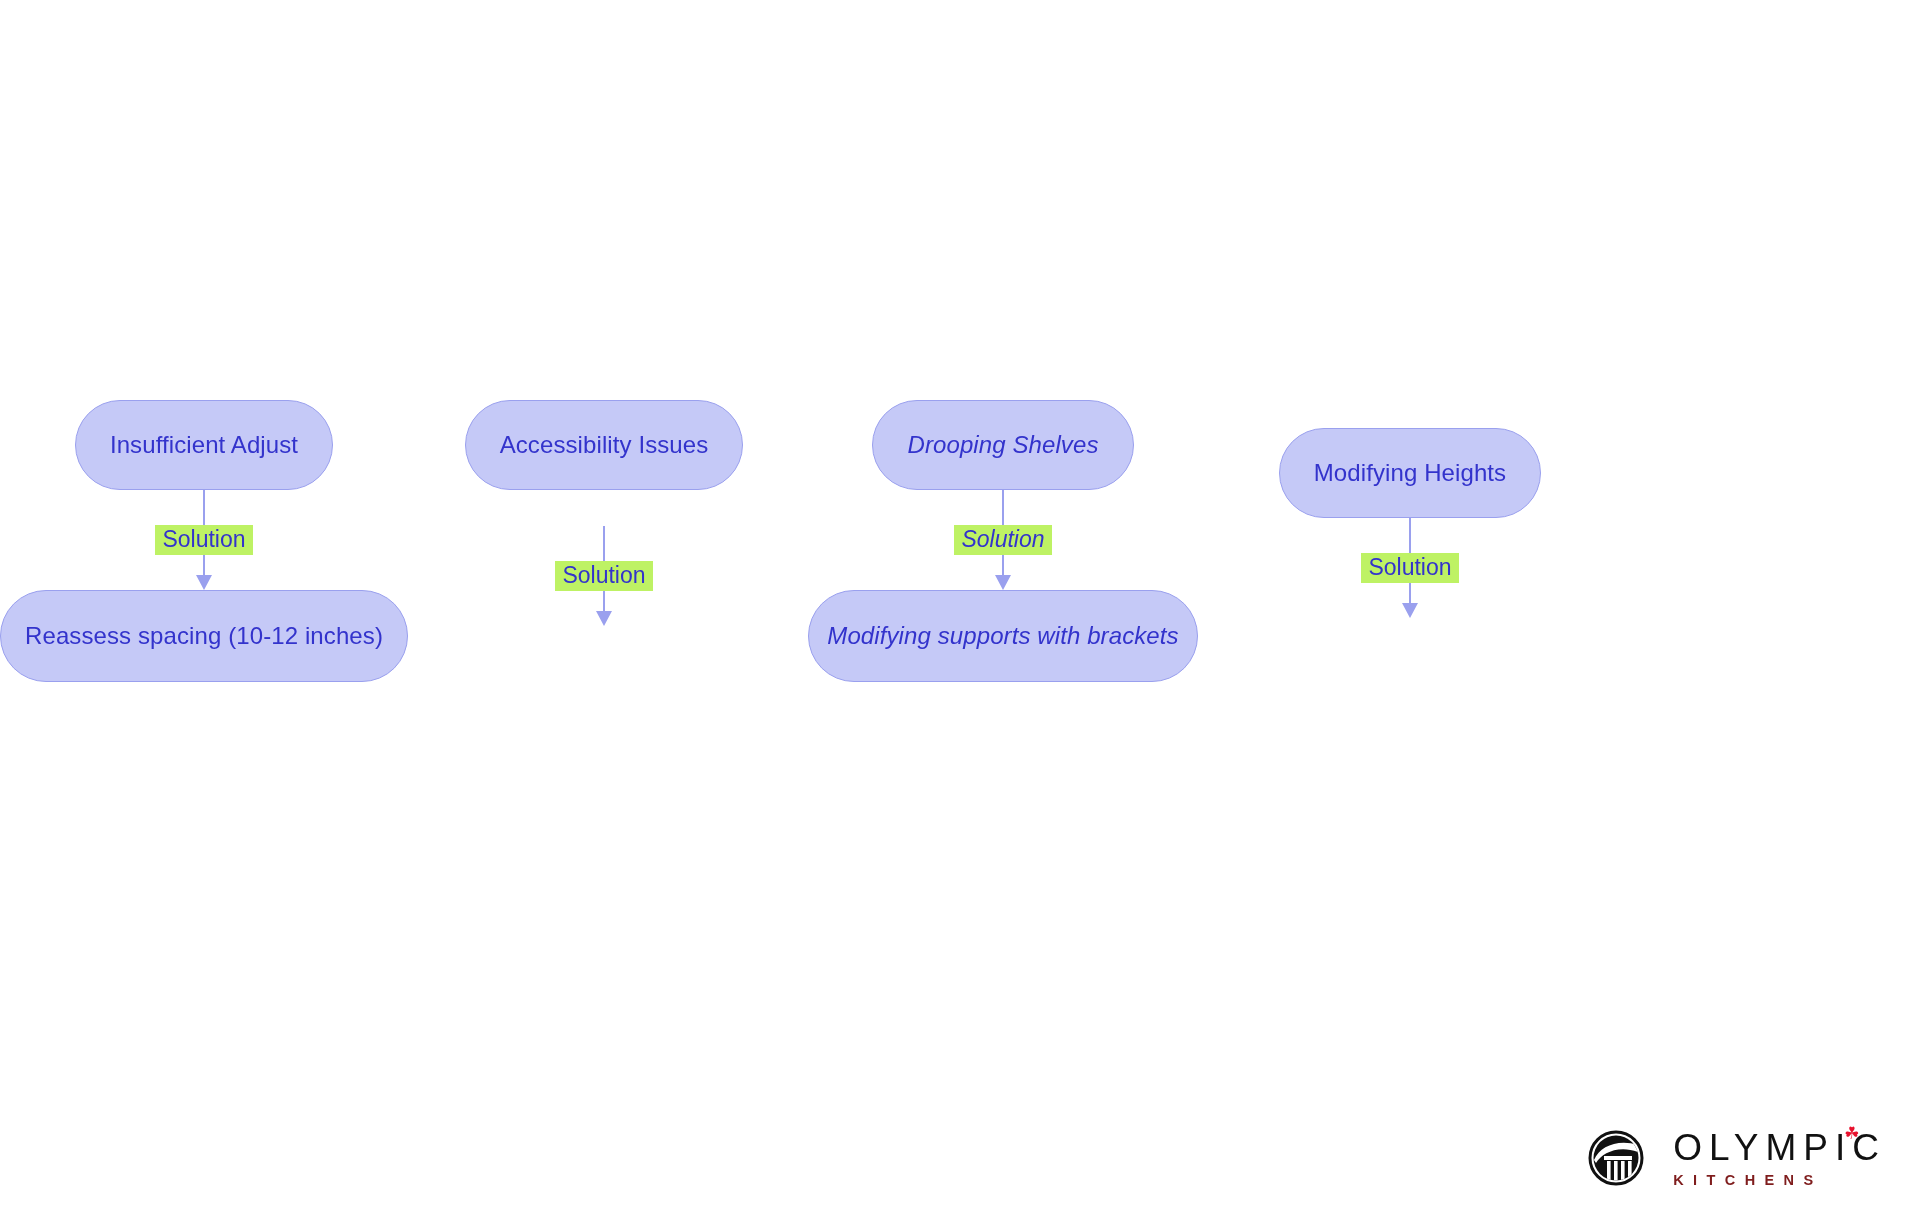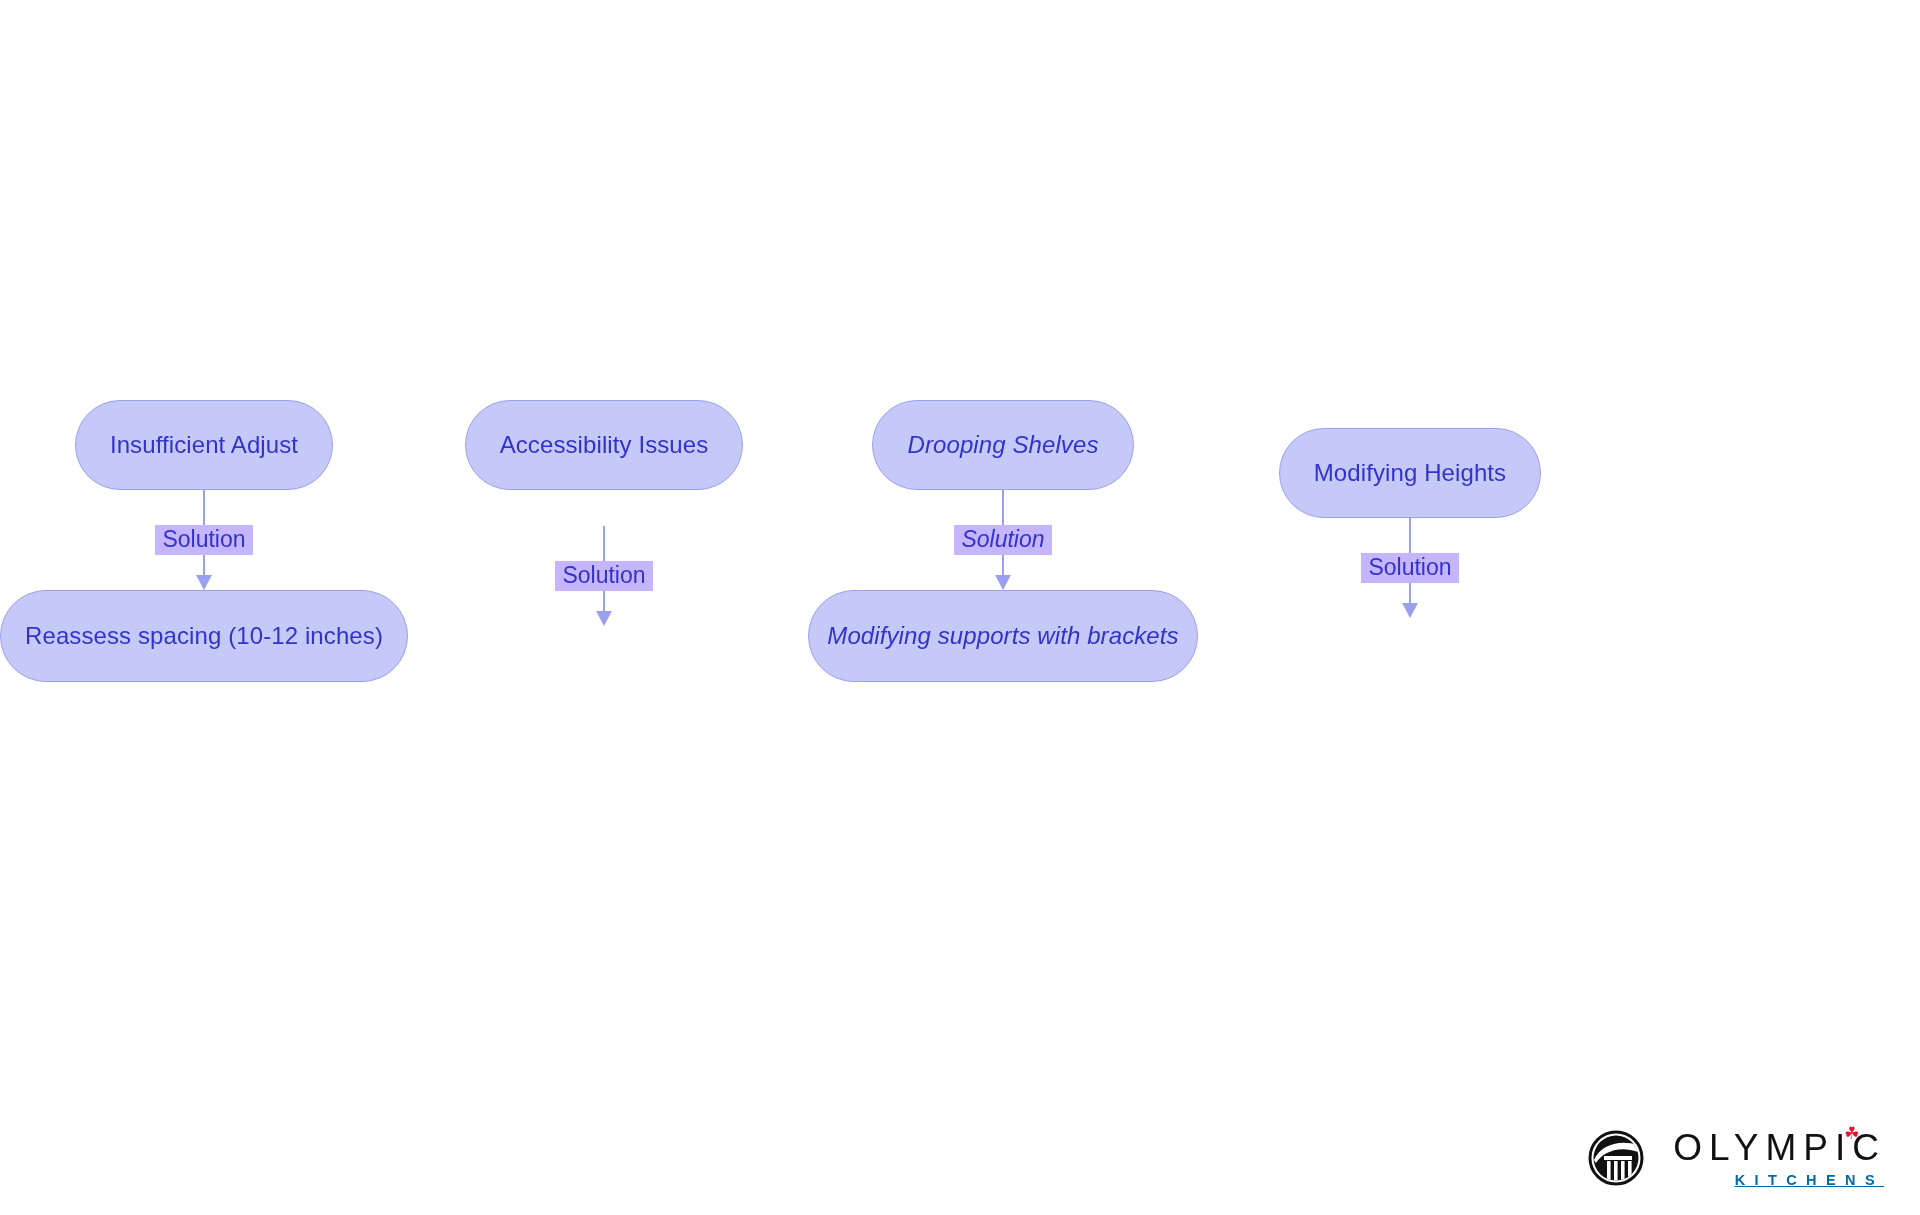--- a/index.html
+++ b/index.html
@@ -92,21 +92,21 @@
     margin-left: -8px;
     width: 0;
     height: 0;
     border-left: 8px solid transparent;
     border-right: 8px solid transparent;
     border-top: 15px solid #9aa0ee;
   }
   .connector .edge-label {
     position: relative;
     z-index: 2;
-    background: #c4b5fd;
+    background: #bef264;
     color: #3333cc;
     font-size: 23px;
     padding: 1px 7px;
     line-height: 1.2;
     white-space: nowrap;
   }
 
   
   #logo {
     position: absolute;
@@ -133,27 +133,26 @@
   }
   #logo .brand .leaf {
     color: #e8112d;
     font-size: 17px;
     position: absolute;
     letter-spacing: 0;
   }
   #logo .sub {
     font-size: 14.5px;
     letter-spacing: 9.4px;
-    color: #0369a1;
+    color: #7f1d1d;
     font-weight: bold;
-    text-align: right;
+    text-align: left;
     margin-top: 7px;
     padding-right: 2px;
     white-space: nowrap;
-    text-decoration: underline;
   }
 </style>
 </head>
 <body>
 
 <div id="diagram">
 
   <div class="column col-0">
     <div class="node node-problem">Insufficient Adjust</div>
     <div class="connector">

